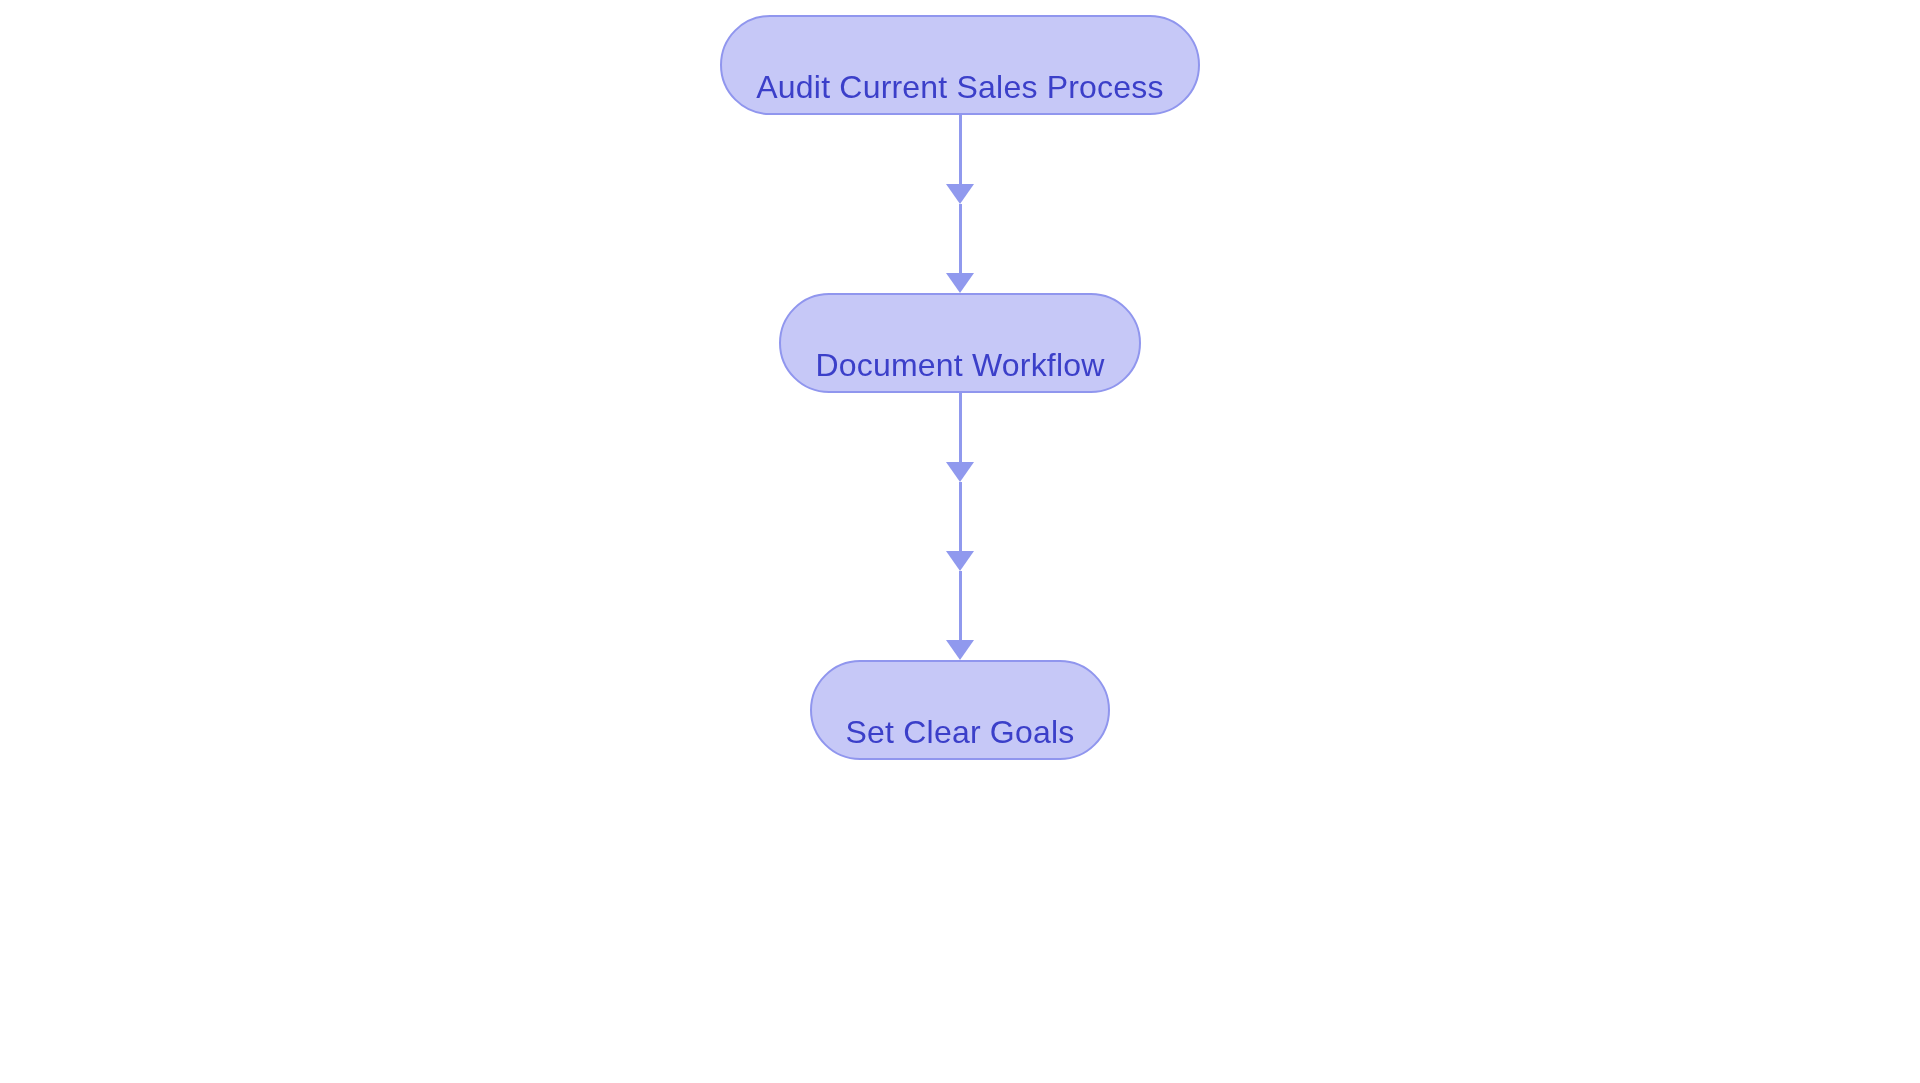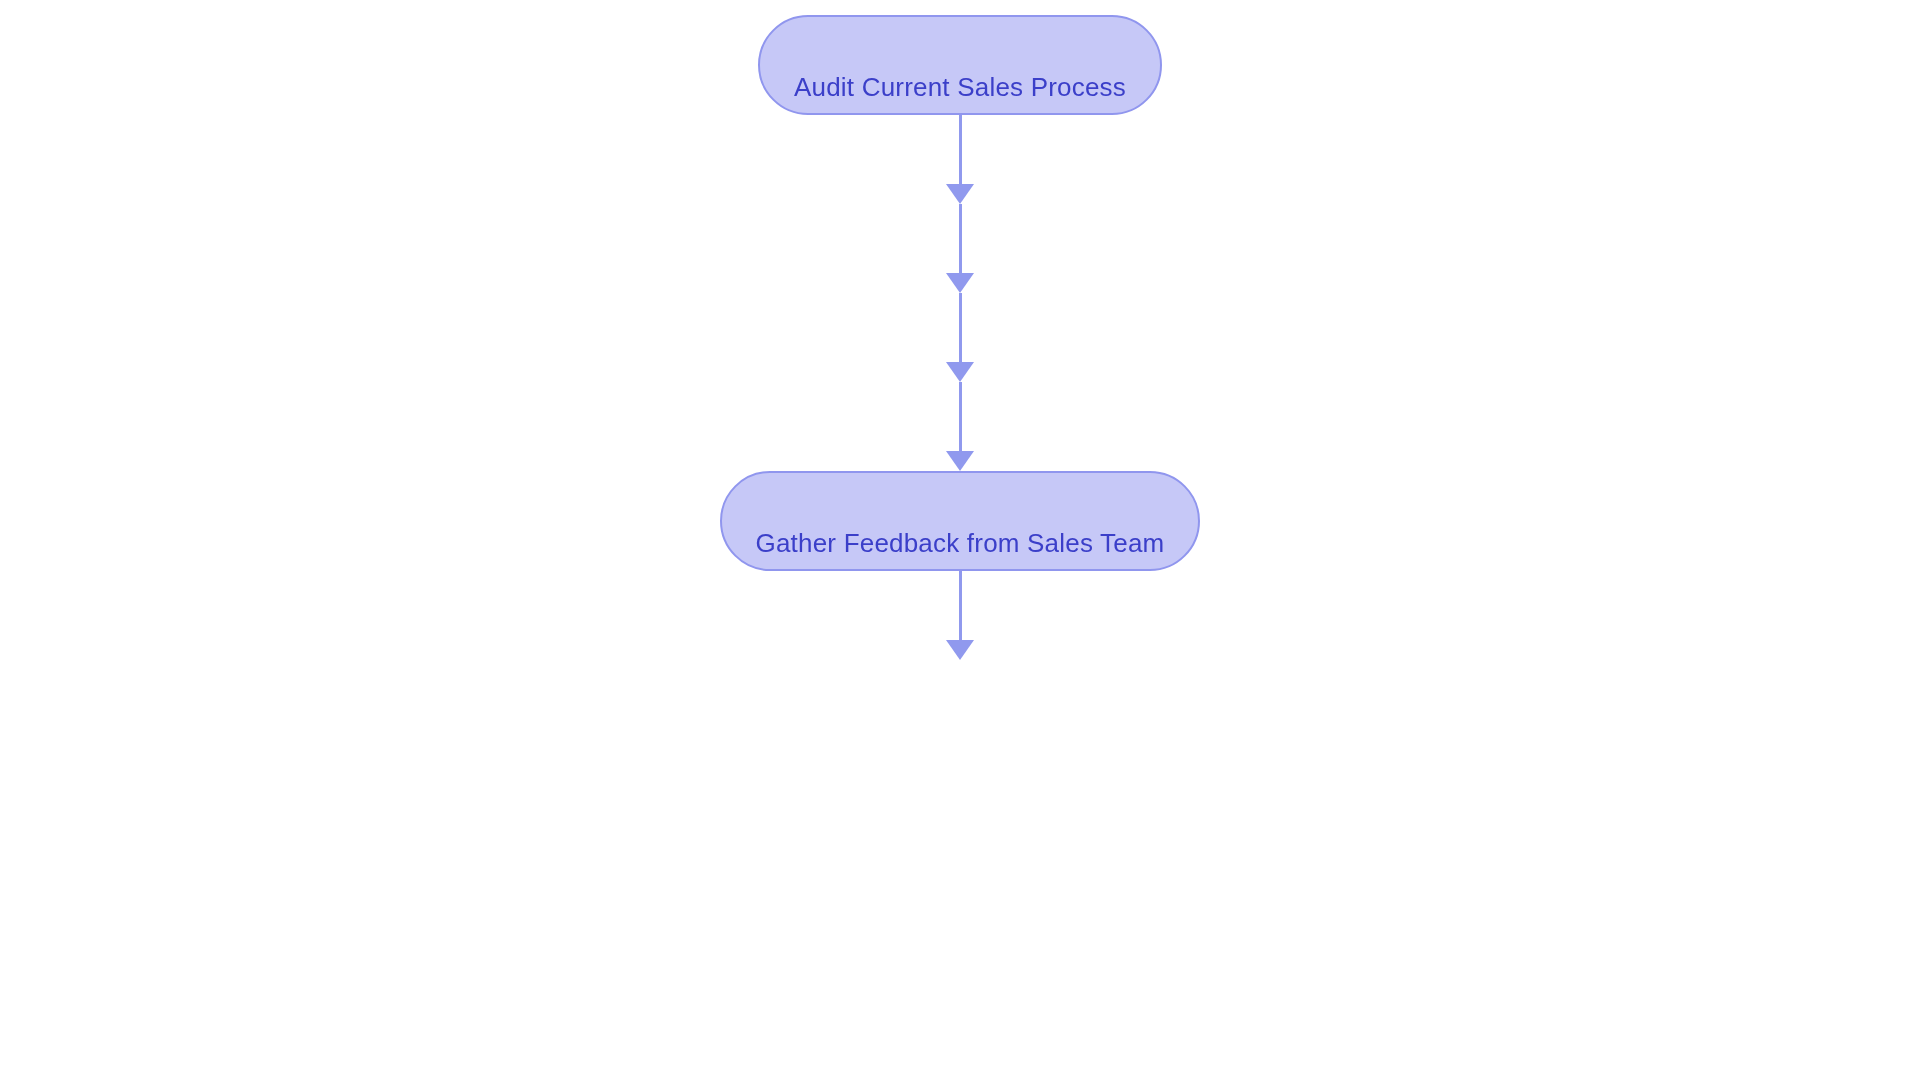--- a/index.html
+++ b/index.html
@@ -39,21 +39,21 @@
     display: inline-flex;
     align-items: center;
     justify-content: center;
     background: var(--node-fill);
     border: 2px solid var(--node-border);
     border-radius: 50px;
     white-space: nowrap;
   }
   .node-label {
     color: var(--text);
-    font-size: 26px;
+    font-size: 32px;
     line-height: 1;
     letter-spacing: 0.2px;
     margin-top: 44px;
   }
   .connector {
     display: flex;
     flex-direction: column;
     align-items: center;
     height: 89px;
   }
@@ -84,36 +84,39 @@
       <div class="connector-line"></div>
       <div class="connector-head"></div>
     </div>
 
 
     <div class="connector">
       <div class="connector-line"></div>
       <div class="connector-head"></div>
     </div>
 
+    <div class="node">
+      <span class="node-label">Document Workflow</span>
+    </div>
+
+    <div class="connector">
+      <div class="connector-line"></div>
+      <div class="connector-head"></div>
+    </div>
+
 
     <div class="connector">
       <div class="connector-line"></div>
       <div class="connector-head"></div>
     </div>
 
 
     <div class="connector">
       <div class="connector-line"></div>
       <div class="connector-head"></div>
     </div>
 
     <div class="node">
-      <span class="node-label">Gather Feedback from Sales Team</span>
+      <span class="node-label">Set Clear Goals</span>
     </div>
-
-    <div class="connector">
-      <div class="connector-line"></div>
-      <div class="connector-head"></div>
-    </div>
-
 
   </div>
 </div>
 
 </body></html>

